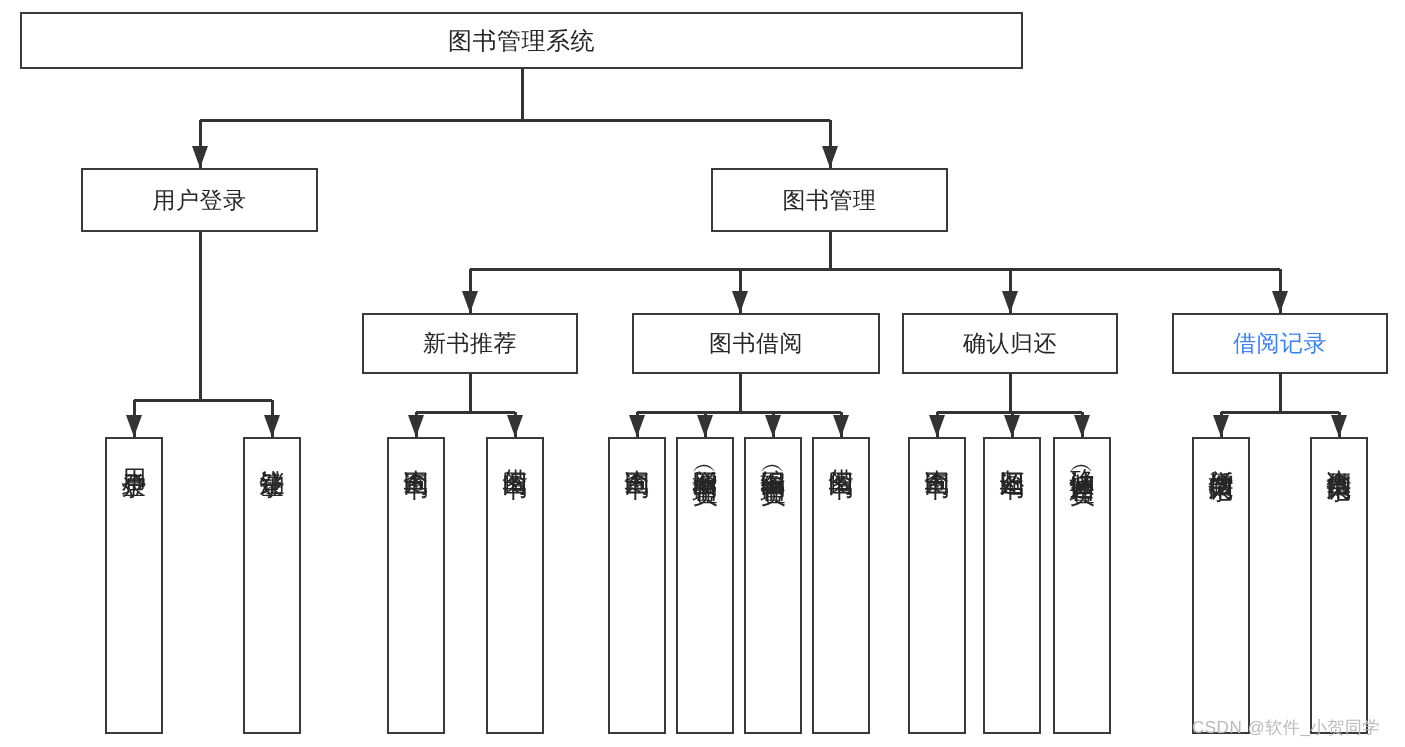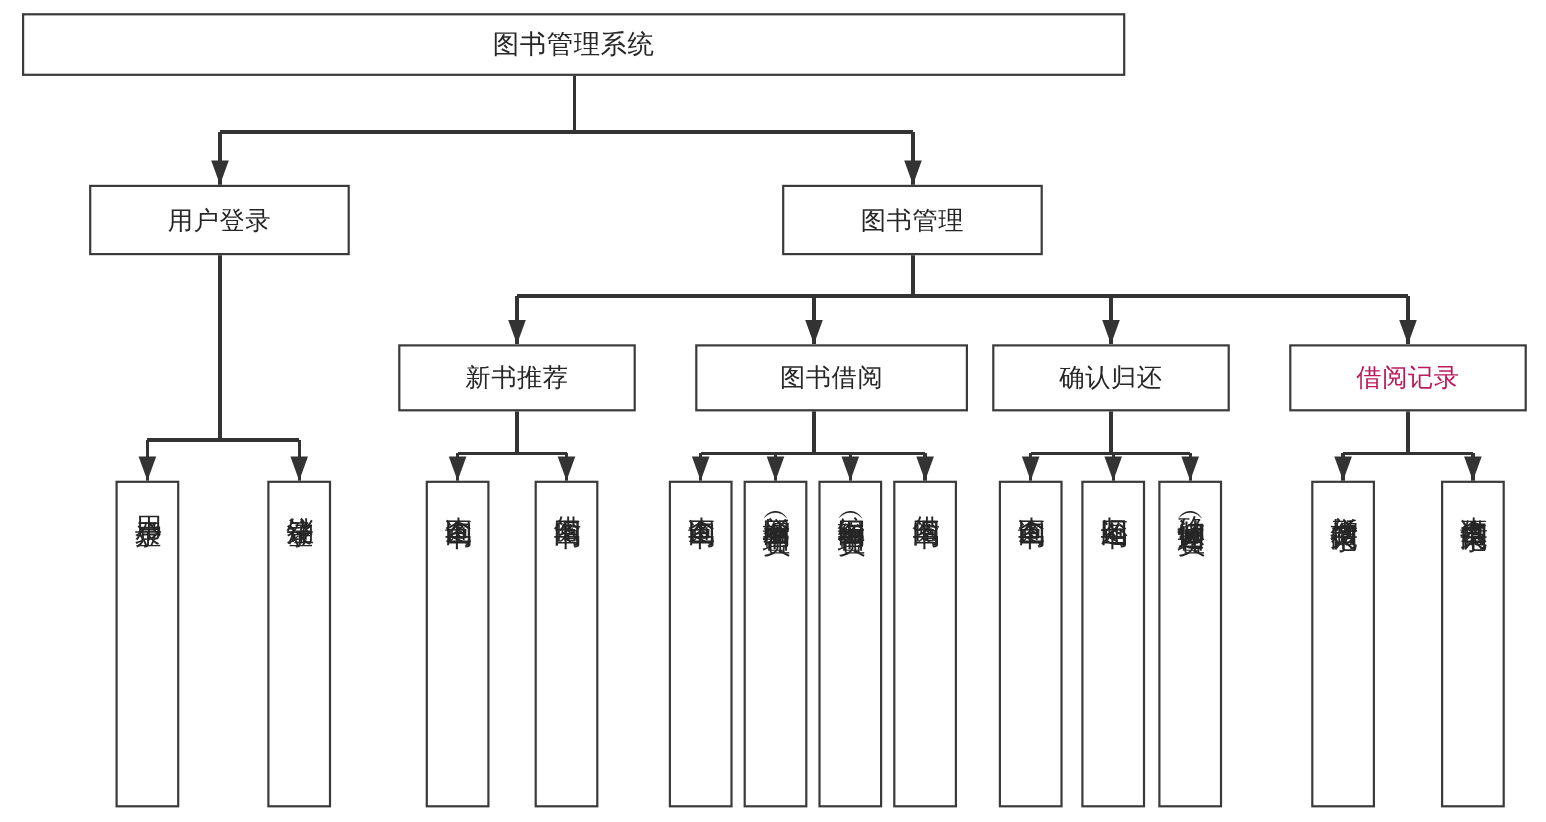--- a/index.html
+++ b/index.html
@@ -146,21 +146,21 @@
       <div class="node horizontal" style="left: 362px; top: 313px; width: 216px; height: 61px; border-color: rgb(58, 58, 58); background: rgb(255, 255, 255);">
         <span class="node-label" style="color: rgb(38, 38, 38);">新书推荐</span>
       </div>
       <div class="node horizontal" style="left: 632px; top: 313px; width: 248px; height: 61px; border-color: rgb(58, 58, 58); background: rgb(255, 255, 255);">
         <span class="node-label" style="color: rgb(38, 38, 38);">图书借阅</span>
       </div>
       <div class="node horizontal" style="left: 902px; top: 313px; width: 216px; height: 61px; border-color: rgb(58, 58, 58); background: rgb(255, 255, 255);">
         <span class="node-label" style="color: rgb(38, 38, 38);">确认归还</span>
       </div>
       <div class="node horizontal" style="left: 1172px; top: 313px; width: 216px; height: 61px; border-color: rgb(58, 58, 58); background: rgb(255, 255, 255);">
-        <span class="node-label" style="color: #be185d;">借阅记录</span>
+        <span class="node-label" style="color: #3b82f6;">借阅记录</span>
       </div>
       <div class="node vertical" style="left: 105px; top: 437px; width: 58px; height: 297px; border-color: rgb(58, 58, 58); background: rgb(255, 255, 255);">
         <span class="node-label" style="color: rgb(38, 38, 38);">用户登录</span>
       </div>
       <div class="node vertical" style="left: 243px; top: 437px; width: 58px; height: 297px; border-color: rgb(58, 58, 58); background: rgb(255, 255, 255);">
         <span class="node-label" style="color: rgb(38, 38, 38);">注销登录</span>
       </div>
       <div class="node vertical" style="left: 387px; top: 437px; width: 58px; height: 297px; border-color: rgb(58, 58, 58); background: rgb(255, 255, 255);">
         <span class="node-label" style="color: rgb(38, 38, 38);">查询图书</span>
       </div>
@@ -189,14 +189,15 @@
         <span class="node-label" style="color: rgb(38, 38, 38);">确认归还（管理员）</span>
       </div>
       <div class="node vertical" style="left: 1192px; top: 437px; width: 58px; height: 297px; border-color: rgb(58, 58, 58); background: rgb(255, 255, 255);">
         <span class="node-label" style="color: rgb(38, 38, 38);">新增借阅记录</span>
       </div>
       <div class="node vertical" style="left: 1310px; top: 437px; width: 58px; height: 297px; border-color: rgb(58, 58, 58); background: rgb(255, 255, 255);">
         <span class="node-label" style="color: rgb(38, 38, 38);">查询借阅记录</span>
       </div>
     </div>
 
+  <div class="watermark" style="left: 1192px; top: 716px; color: rgb(185, 185, 185);">CSDN @软件_小贺同学</div>
 
 </div>
 
 </body></html>

